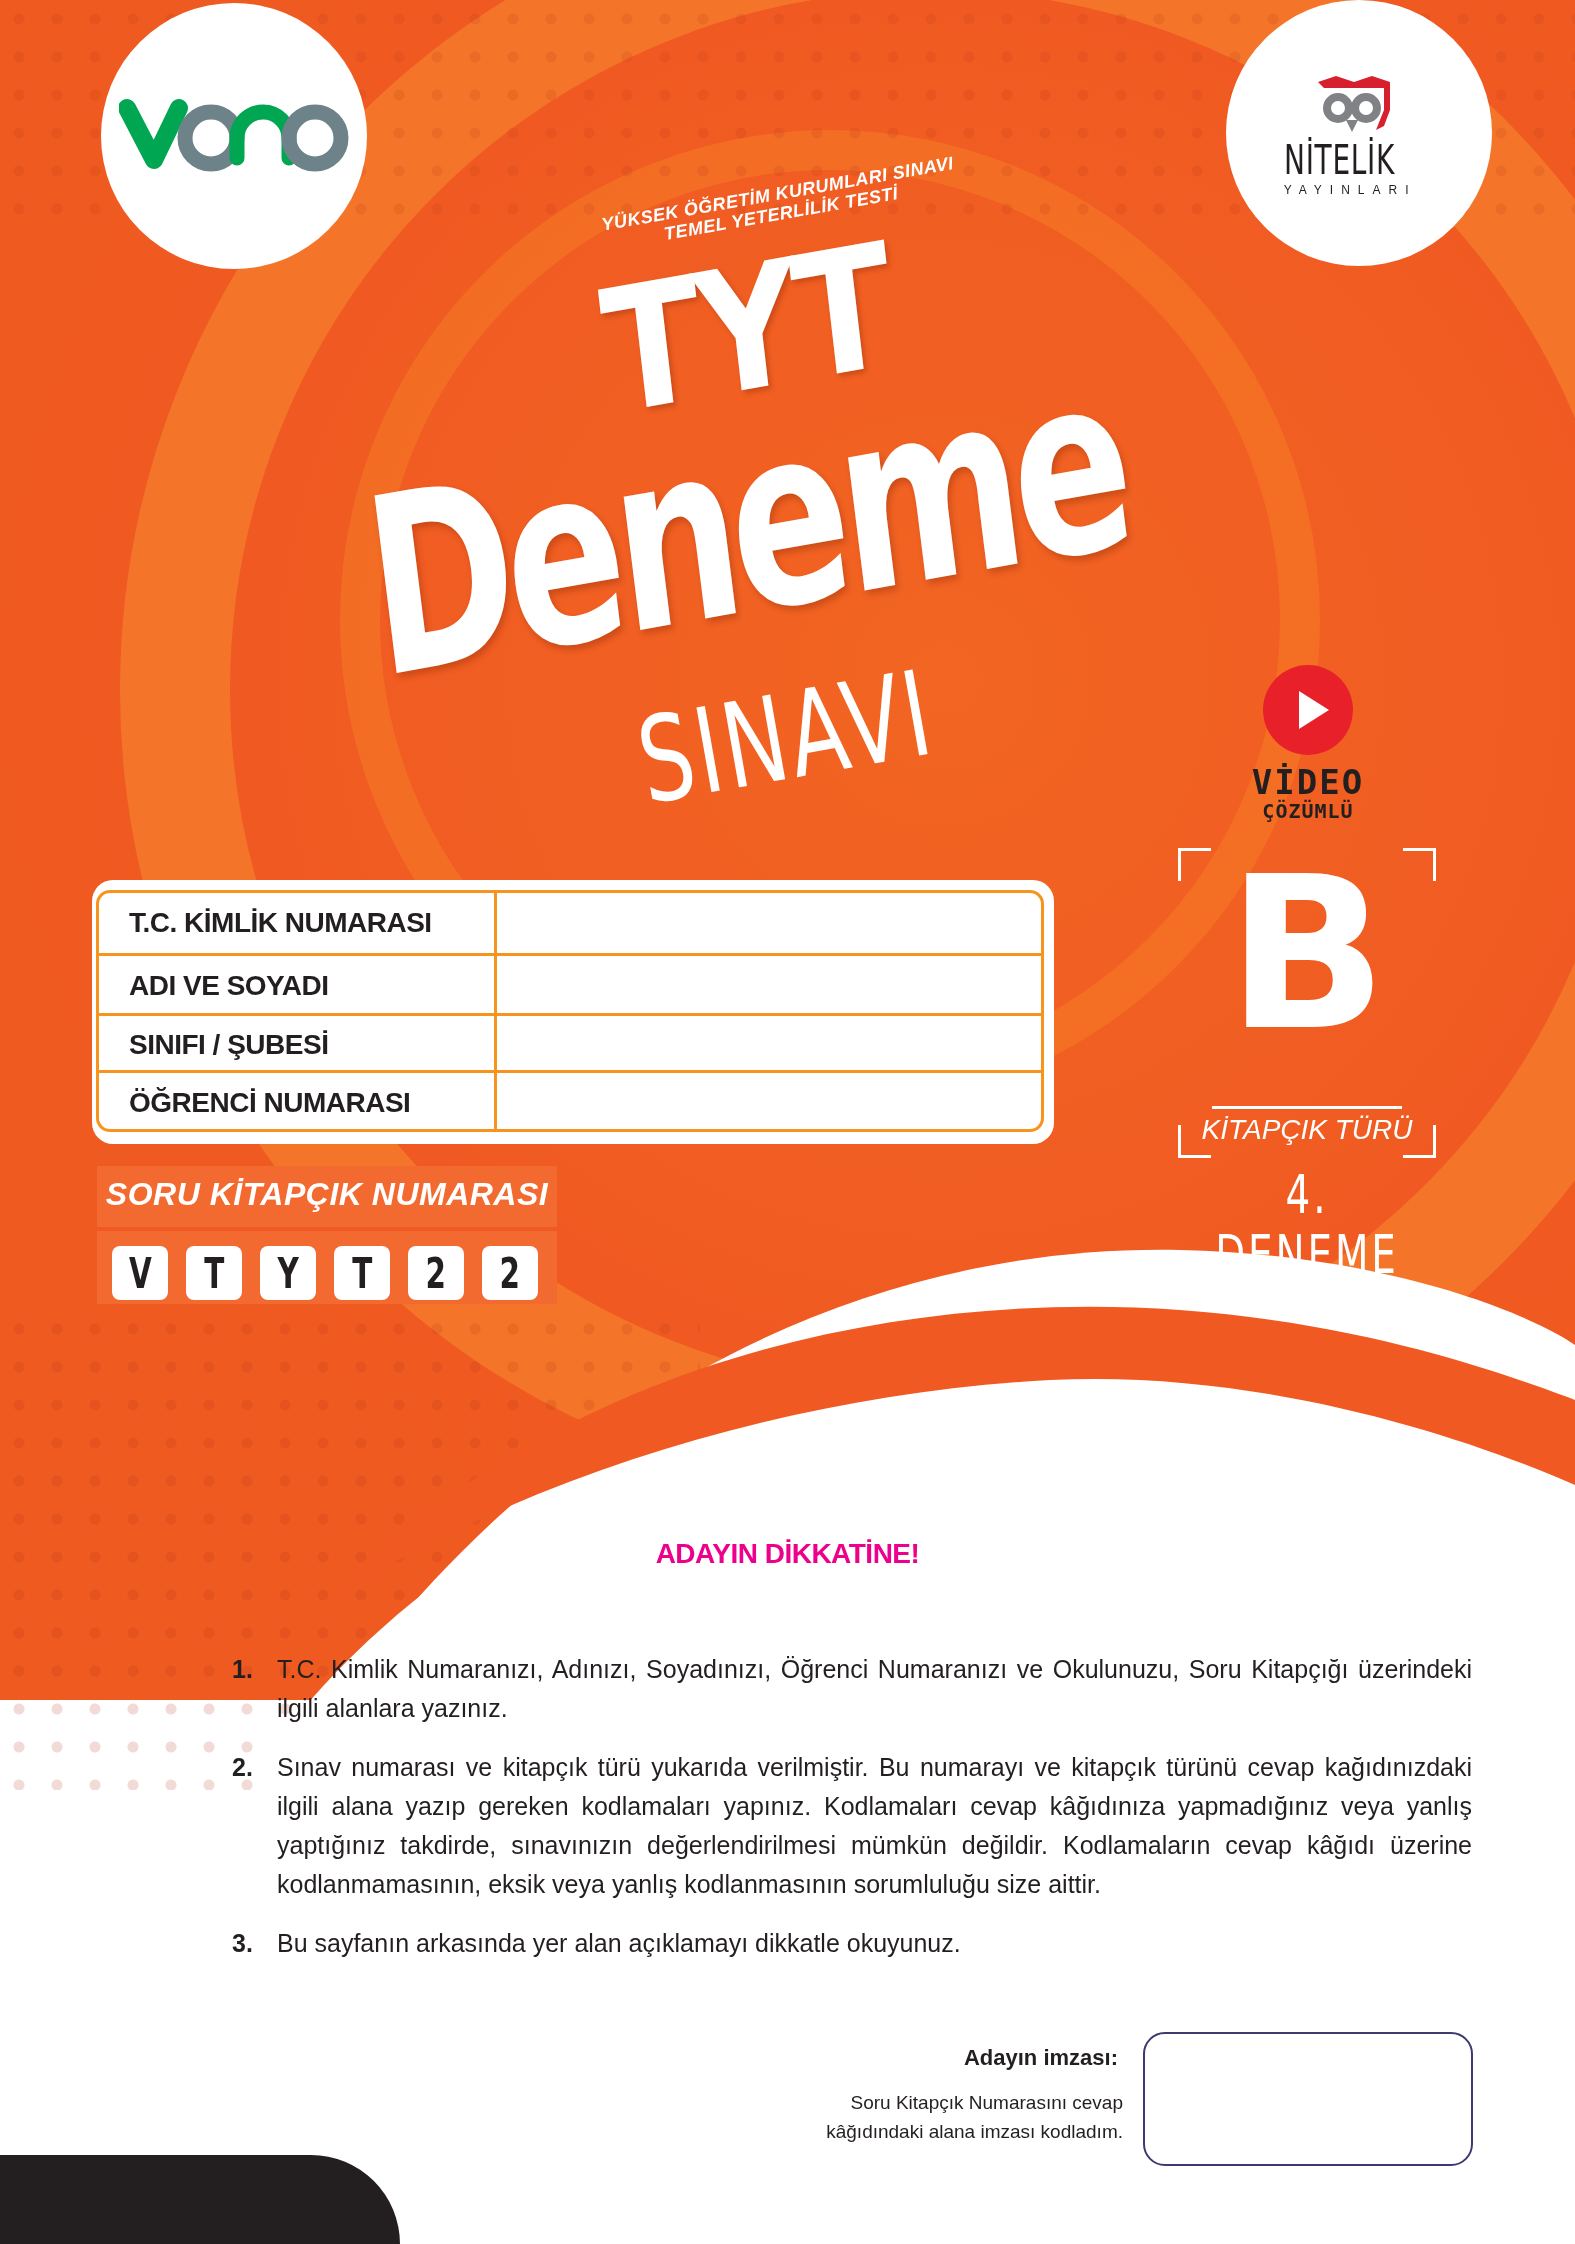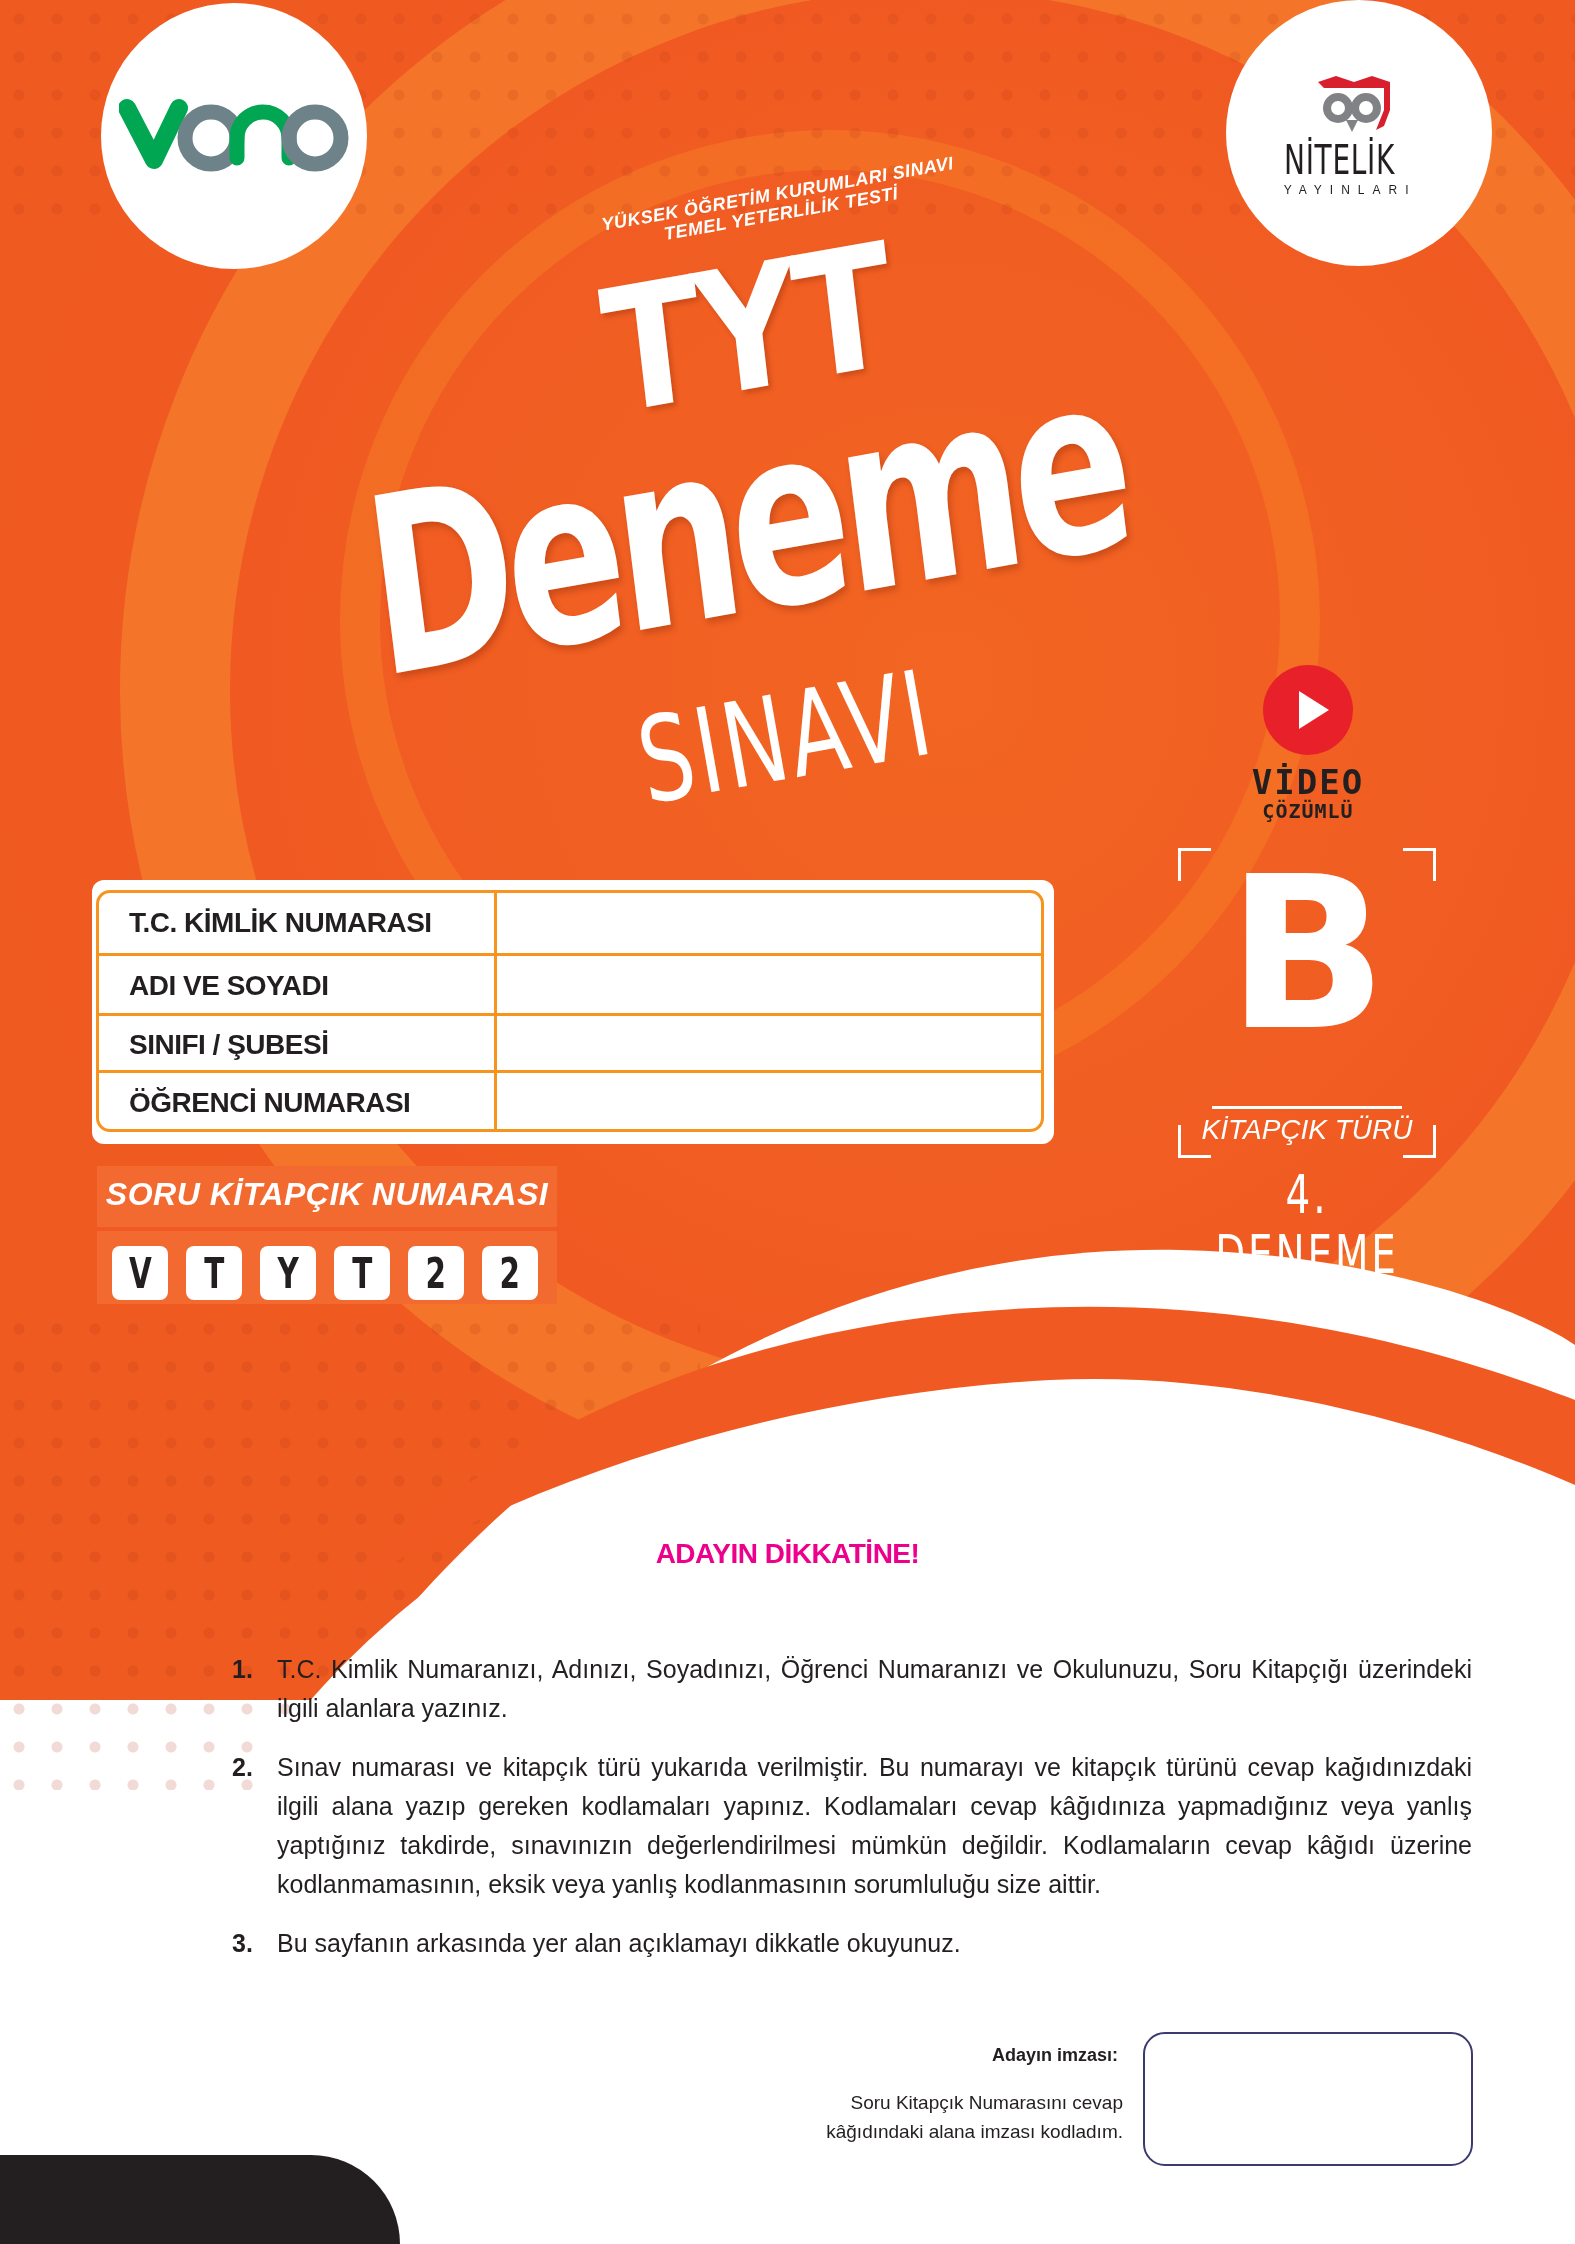--- a/index.html
+++ b/index.html
@@ -23,39 +23,39 @@
   .booklet { position: absolute; left: 1178px; top: 848px; width: 258px; height: 310px; }
   .corner { position: absolute; width: 30px; height: 30px; border-color: #fff; border-style: solid; }
   .c-tl { left: 0; top: 0; border-width: 3px 0 0 3px; }
   .c-tr { right: 0; top: 0; border-width: 3px 3px 0 0; }
   .c-bl { left: 0; bottom: 0; border-width: 0 0 3px 3px; }
   .c-br { right: 0; bottom: 0; border-width: 0 3px 3px 0; }
   .big-b { position: absolute; left: 0; right: 0; top: -8px; text-align: center; color: #fff; font-family: "DejaVu Sans", sans-serif; font-weight: 700; font-size: 210px; line-height: 230px; }
   .b-line { position: absolute; left: 34px; right: 34px; top: 258px; height: 3px; background: #fff; }
   .b-type { position: absolute; left: 0; right: 0; top: 266px; text-align: center; color: #fff; font-size: 28px; line-height: 32px; font-style: italic; }
   .deneme-no { position: absolute; left: 1178px; top: 1165px; width: 258px; text-align: center; color: #fff; font-family: "DejaVu Sans", sans-serif; font-size: 54px; letter-spacing: 4px; transform: scaleX(0.72); line-height: 60px; }
-  .form { position: absolute; left: 92px; top: 880px; width: 962px; height: 264px; background: #fff; border-radius: 12px; }
+  .form { position: absolute; left: 92px; top: 880px; width: 962px; height: 264px; background: #fff; border-radius: 21px; }
   .form-inner { position: absolute; left: 4px; top: 10px; right: 10px; bottom: 12px; border: 3px solid #f7941d; border-radius: 14px; }
   .form-row { position: absolute; left: 0; right: 0; height: 60px; display: flex; }
   .form-row + .form-row { border-top: 3px solid #f7941d; }
   .form-label { width: 398px; border-right: 3px solid #f7941d; font-weight: 700; font-size: 28px; color: #231f20; display: flex; align-items: center; padding-left: 30px; box-sizing: border-box; letter-spacing: -0.5px; }
   .form-input { flex: 1; border: none; background: transparent; outline: none; font-size: 24px; padding: 0 14px; }
   .skn { position: absolute; left: 97px; top: 1166px; width: 460px; height: 138px; background: #f26a30; }
   .skn-title { position: absolute; left: 0; right: 0; top: 0; height: 56px; text-align: center; color: #fff; font-weight: 700; font-style: italic; font-size: 32px; line-height: 56px; letter-spacing: 0.5px; }
   .skn-sep { position: absolute; left: 0; right: 0; top: 61px; height: 4px; background: #f05a22; }
   .skn-boxes { position: absolute; left: 15px; top: 80px; display: flex; gap: 18px; }
   .skn-box { width: 56px; height: 54px; background: #fff; border-radius: 8px; display: flex; align-items: center; justify-content: center; font-family: "DejaVu Sans", sans-serif; font-weight: 700; font-size: 42px; color: #231f20; transform: scaleX(1); }
   .skn-box span { display: inline-block; transform: scaleX(0.7); }
   .notice-title { position: absolute; left: 0; width: 1575px; top: 1538px; text-align: center; color: #ec008c; font-weight: 700; font-size: 28px; letter-spacing: -0.5px; }
   .notice-head { position: absolute; left: 232px; top: 1597px; color: #231f20; font-weight: 700; font-size: 29px; letter-spacing: -0.5px; }
   .items { position: absolute; left: 232px; top: 1650px; width: 1240px; }
   .item { display: flex; font-size: 25px; line-height: 39px; color: #231f20; margin-bottom: 20px; }
   .item-no { width: 45px; font-weight: 700; flex-shrink: 0; }
   .item-text { flex: 1; text-align: justify; }
-  .sig-label { position: absolute; right: 457px; top: 2045px; text-align: center; font-weight: 700; font-size: 18px; color: #231f20; }
+  .sig-label { position: absolute; right: 457px; top: 2045px; text-align: center; font-weight: 700; font-size: 22px; color: #231f20; }
   .sig-note { position: absolute; right: 452px; top: 2088px; text-align: right; font-size: 19px; line-height: 29px; color: #231f20; width: 360px; }
   .sig-box { position: absolute; left: 1143px; top: 2032px; width: 326px; height: 130px; border: 2px solid #3c3a6e; border-radius: 22px; background: #fff; }
   .black-tab { position: absolute; left: 0; top: 2155px; width: 400px; height: 89px; background: #231f20; border-top-right-radius: 90px; }
 </style>
 </head>
 <body>
 
 <div class="cover">
 
   <div class="bg-orange"></div>

